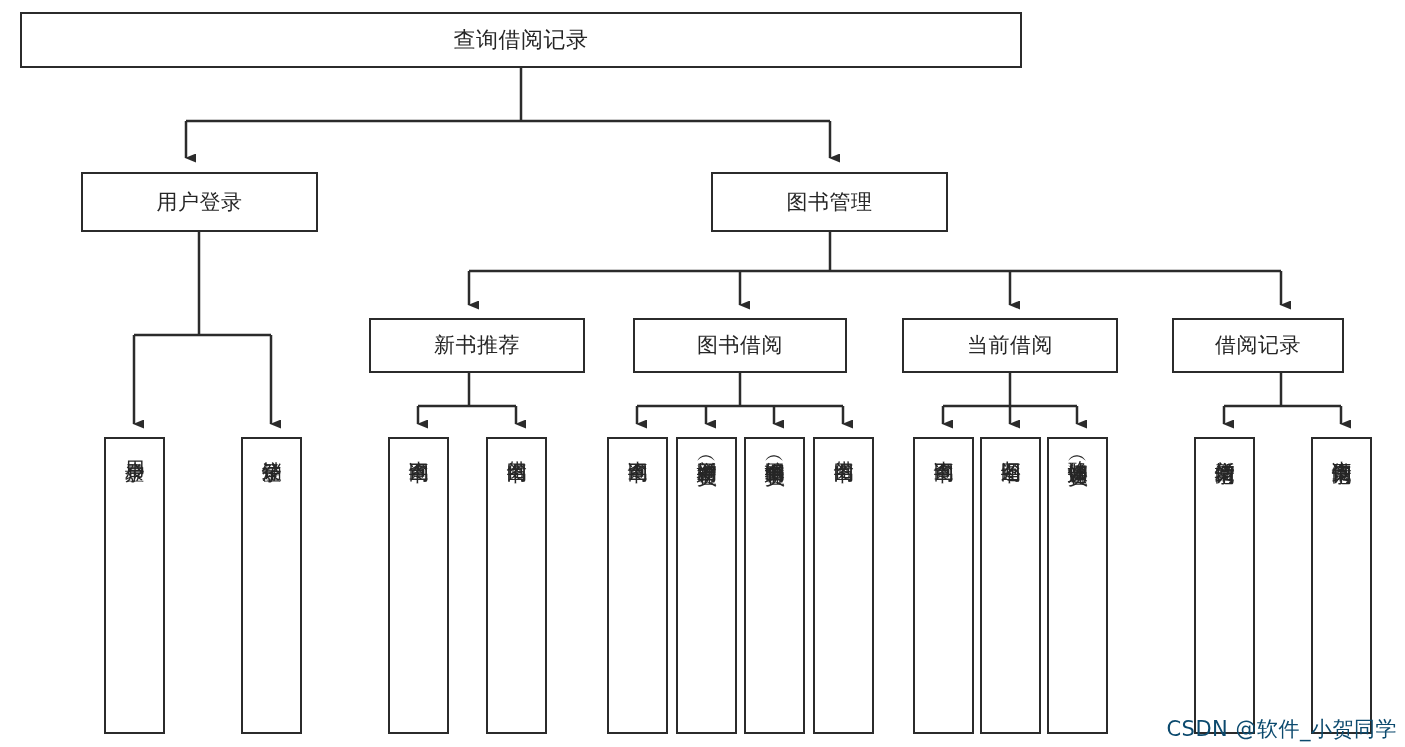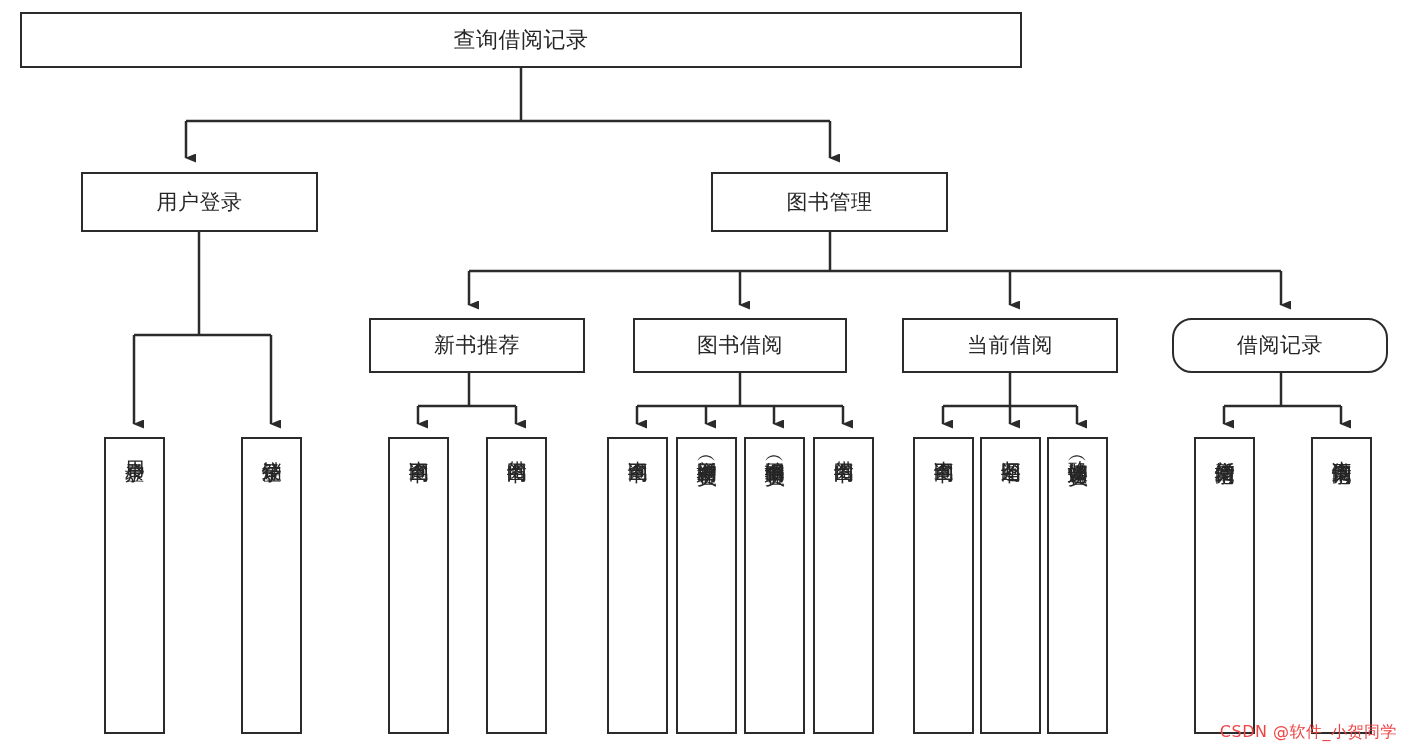--- a/index.html
+++ b/index.html
@@ -56,22 +56,22 @@
     text-orientation: upright;
     font-size: 20px;
     line-height: 1.28;
     letter-spacing: 1px;
     white-space: nowrap;
   }
   #watermark {
     position: absolute;
     right: 8px;
     bottom: 4px;
-    font-size: 16px;
-    color: #ef4444;
+    font-size: 21px;
+    color: #0c4a6e;
     letter-spacing: 0.5px;
     user-select: none;
     pointer-events: none;
   }
 </style>
 </head>
 <body>
 
 <div id="diagram-root">
 
@@ -139,21 +139,21 @@
 
   <div class="node-box node-h" style="left:362px; top:318px; width:216px; height:55px;margin-left:7px;">
     <span class="node-label">新书推荐</span>
   </div>
   <div class="node-box node-h" style="left:633px; top:318px; width:214px; height:55px;">
     <span class="node-label">图书借阅</span>
   </div>
   <div class="node-box node-h" style="left:902px; top:318px; width:216px; height:55px;">
     <span class="node-label">当前借阅</span>
   </div>
-  <div class="node-box node-h" style="left:1172px; top:318px; width:216px; height:55px;border-radius:20px;">
+  <div class="node-box node-h" style="left:1172px; top:318px; width:172px; height:55px;">
     <span class="node-label">借阅记录</span>
   </div>
 
   <div class="node-box node-v" style="left:104px; top:437px; width:61px; height:297px;">
     <span class="node-label">用户登录</span>
   </div>
   <div class="node-box node-v" style="left:241px; top:437px; width:61px; height:297px;">
     <span class="node-label">注销登录</span>
   </div>
 

